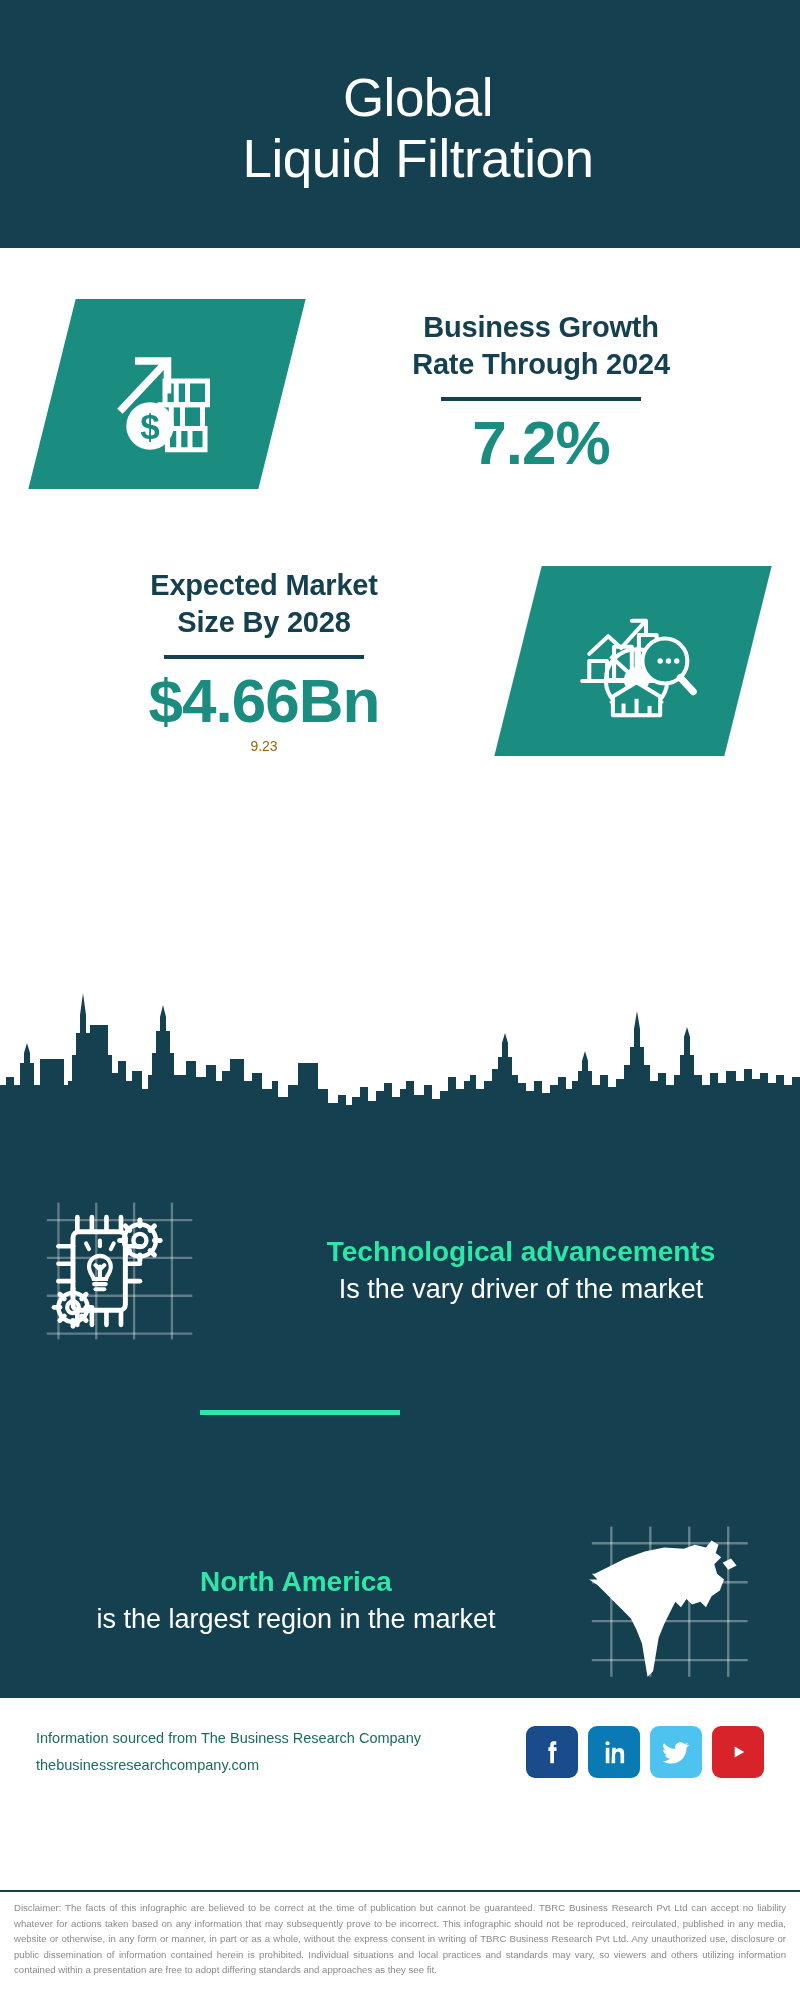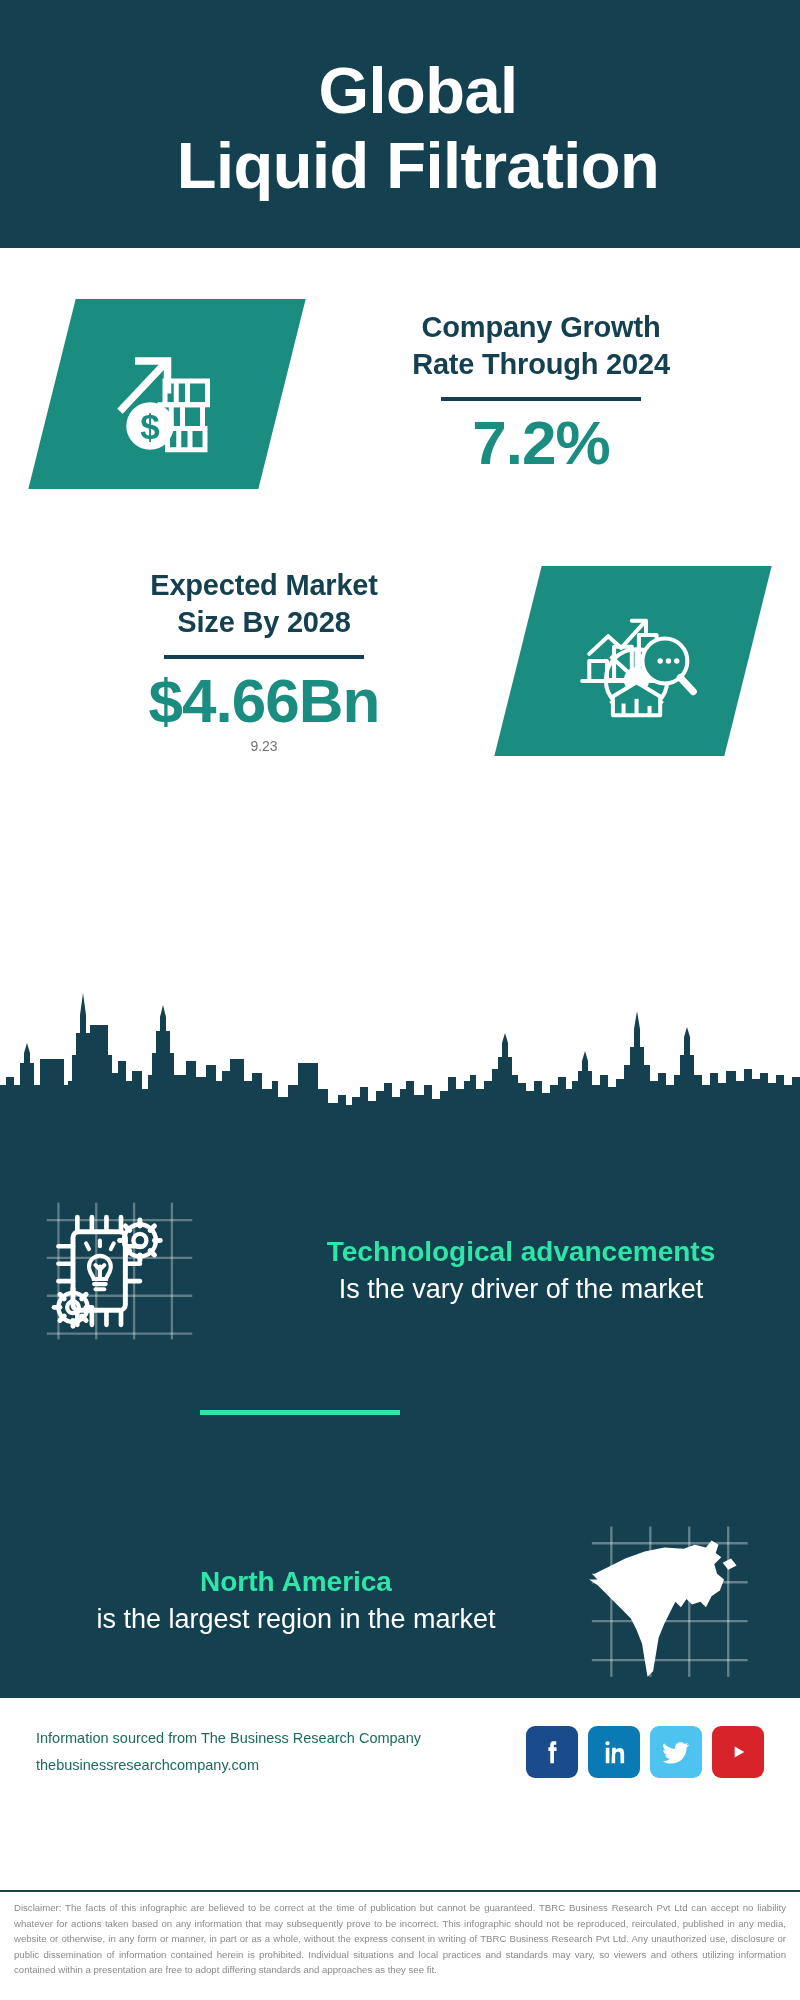--- a/index.html
+++ b/index.html
@@ -11,22 +11,22 @@
   .page { width:800px; height:2000px; position:relative; background:#fff; }
 
   
   .header {
     background:#15404F; width:800px; height:248px;
     display:flex; flex-direction:column;
     align-items:center; justify-content:center;
     padding-top:8px;
   }
   .header h1 {
-    color:#ffffff; font-size:65px; line-height:1.16;
-    font-weight:bold; text-align:center; letter-spacing:-0.5px;margin-left:36px;
+    color:#ffffff; font-size:53px; line-height:1.16;
+    font-weight:normal; text-align:center; letter-spacing:-0.5px;margin-left:36px;
   }
   .header .line2 { white-space:nowrap; }
 
   
   .white-zone { position:relative; background:#fff; width:800px; height:745px; }
 
   .stat { position:absolute; display:flex; align-items:center; }
   .stat-1 { top:28px; left:0; width:800px; height:235px; }
   .stat-2 { top:290px; left:0; width:800px; height:245px; }
 
@@ -47,21 +47,21 @@
     line-height:1.3; text-align:center; letter-spacing:-0.2px;
   }
   .divider-dark {
     width:200px; height:4px; background:#15404F;
     margin:13px 0 6px 0;
   }
   .stat-value {
     color:#1B8C80; font-size:62px; font-weight:bold;
     line-height:1.15; letter-spacing:-1px;
   }
-  .stat-sub { color:#737373; font-size:14px; margin-top:2px; }
+  .stat-sub { color:#a16207; font-size:14px; margin-top:2px; }
 
   
   .skyline { position:absolute; top:985px; left:0; width:800px; height:135px; }
   .skyline svg { display:block; width:800px; height:135px; }
 
   
   .dark-zone {
     position:absolute; top:1118px; left:0;
     width:800px; height:660px; background:#15404F;
   }
@@ -146,21 +146,21 @@
               <line x1="59" y1="78" x2="59" y2="95"></line>
               <line x1="68" y1="78" x2="68" y2="95"></line>
             </g>
             <circle cx="36" cy="76" r="19" fill="#fff"></circle>
             <text x="36" y="86" font-size="28" font-weight="bold" fill="#1B8C80" text-anchor="middle" font-family="Liberation Sans, sans-serif">$</text>
           </svg>
         </div>
       </div>
       <div class="stat-text">
         <div class="stat-title">
-          <span>Company Growth</span><br>
+          <span>Business Growth</span><br>
           <span>Rate Through 2024</span>
         </div>
         <div class="divider-dark"></div>
         <div class="stat-value">7.2%</div>
       </div>
     </div>
 
     <div class="stat stat-2">
       <div class="stat-text" style="margin-left:10px;">
         <div class="stat-title">

